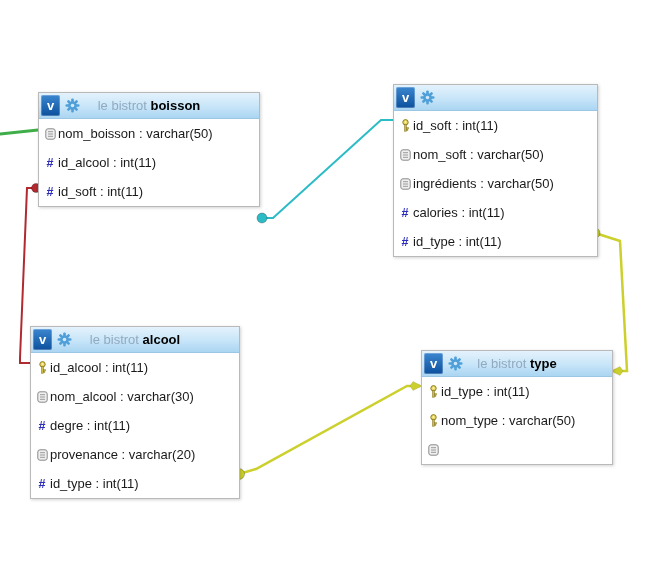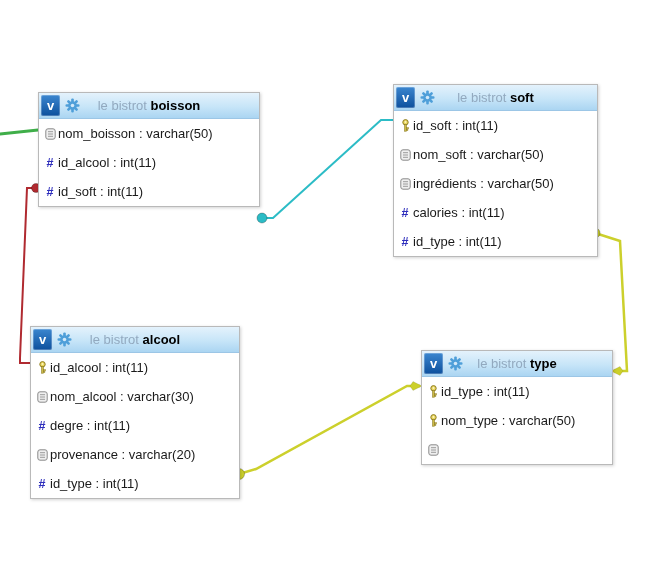--- a/index.html
+++ b/index.html
@@ -138,21 +138,20 @@
           <g fill="#4f9fd9">
             <rect x="6.6" y="0.5" width="2.8" height="15" rx="1.2"></rect>
             <rect x="0.5" y="6.6" width="15" height="2.8" rx="1.2"></rect>
             <rect x="6.6" y="0.5" width="2.8" height="15" rx="1.2" transform="rotate(45 8 8)"></rect>
             <rect x="6.6" y="0.5" width="2.8" height="15" rx="1.2" transform="rotate(-45 8 8)"></rect>
             <circle cx="8" cy="8" r="4.6"></circle>
           </g>
           <circle cx="8" cy="8" r="1.9" fill="#d3e9f9"></circle>
         </svg>
       </div>
-      <div class="ttitle"><span>le bistrot</span> <b>soft</b></div>
     </div>
     <div class="rows">
         <div class="row">
           <span class="icon">
             <svg width="11" height="13" viewBox="0 0 11 13">
               <circle cx="5.5" cy="3.3" r="2.7" fill="#e9d65a" stroke="#8d7d26" stroke-width="1"></circle>
               <circle cx="5.5" cy="3.1" r="1" fill="#fbf3c2"></circle>
               <rect x="4.6" y="5.6" width="1.8" height="6.6" fill="#cdbc46" stroke="#8d7d26" stroke-width="0.6"></rect>
               <rect x="6.3" y="8.7" width="2.3" height="1.2" fill="#cdbc46" stroke="#8d7d26" stroke-width="0.5"></rect>
               <rect x="6.3" y="10.5" width="1.6" height="1.2" fill="#cdbc46" stroke="#8d7d26" stroke-width="0.5"></rect>

